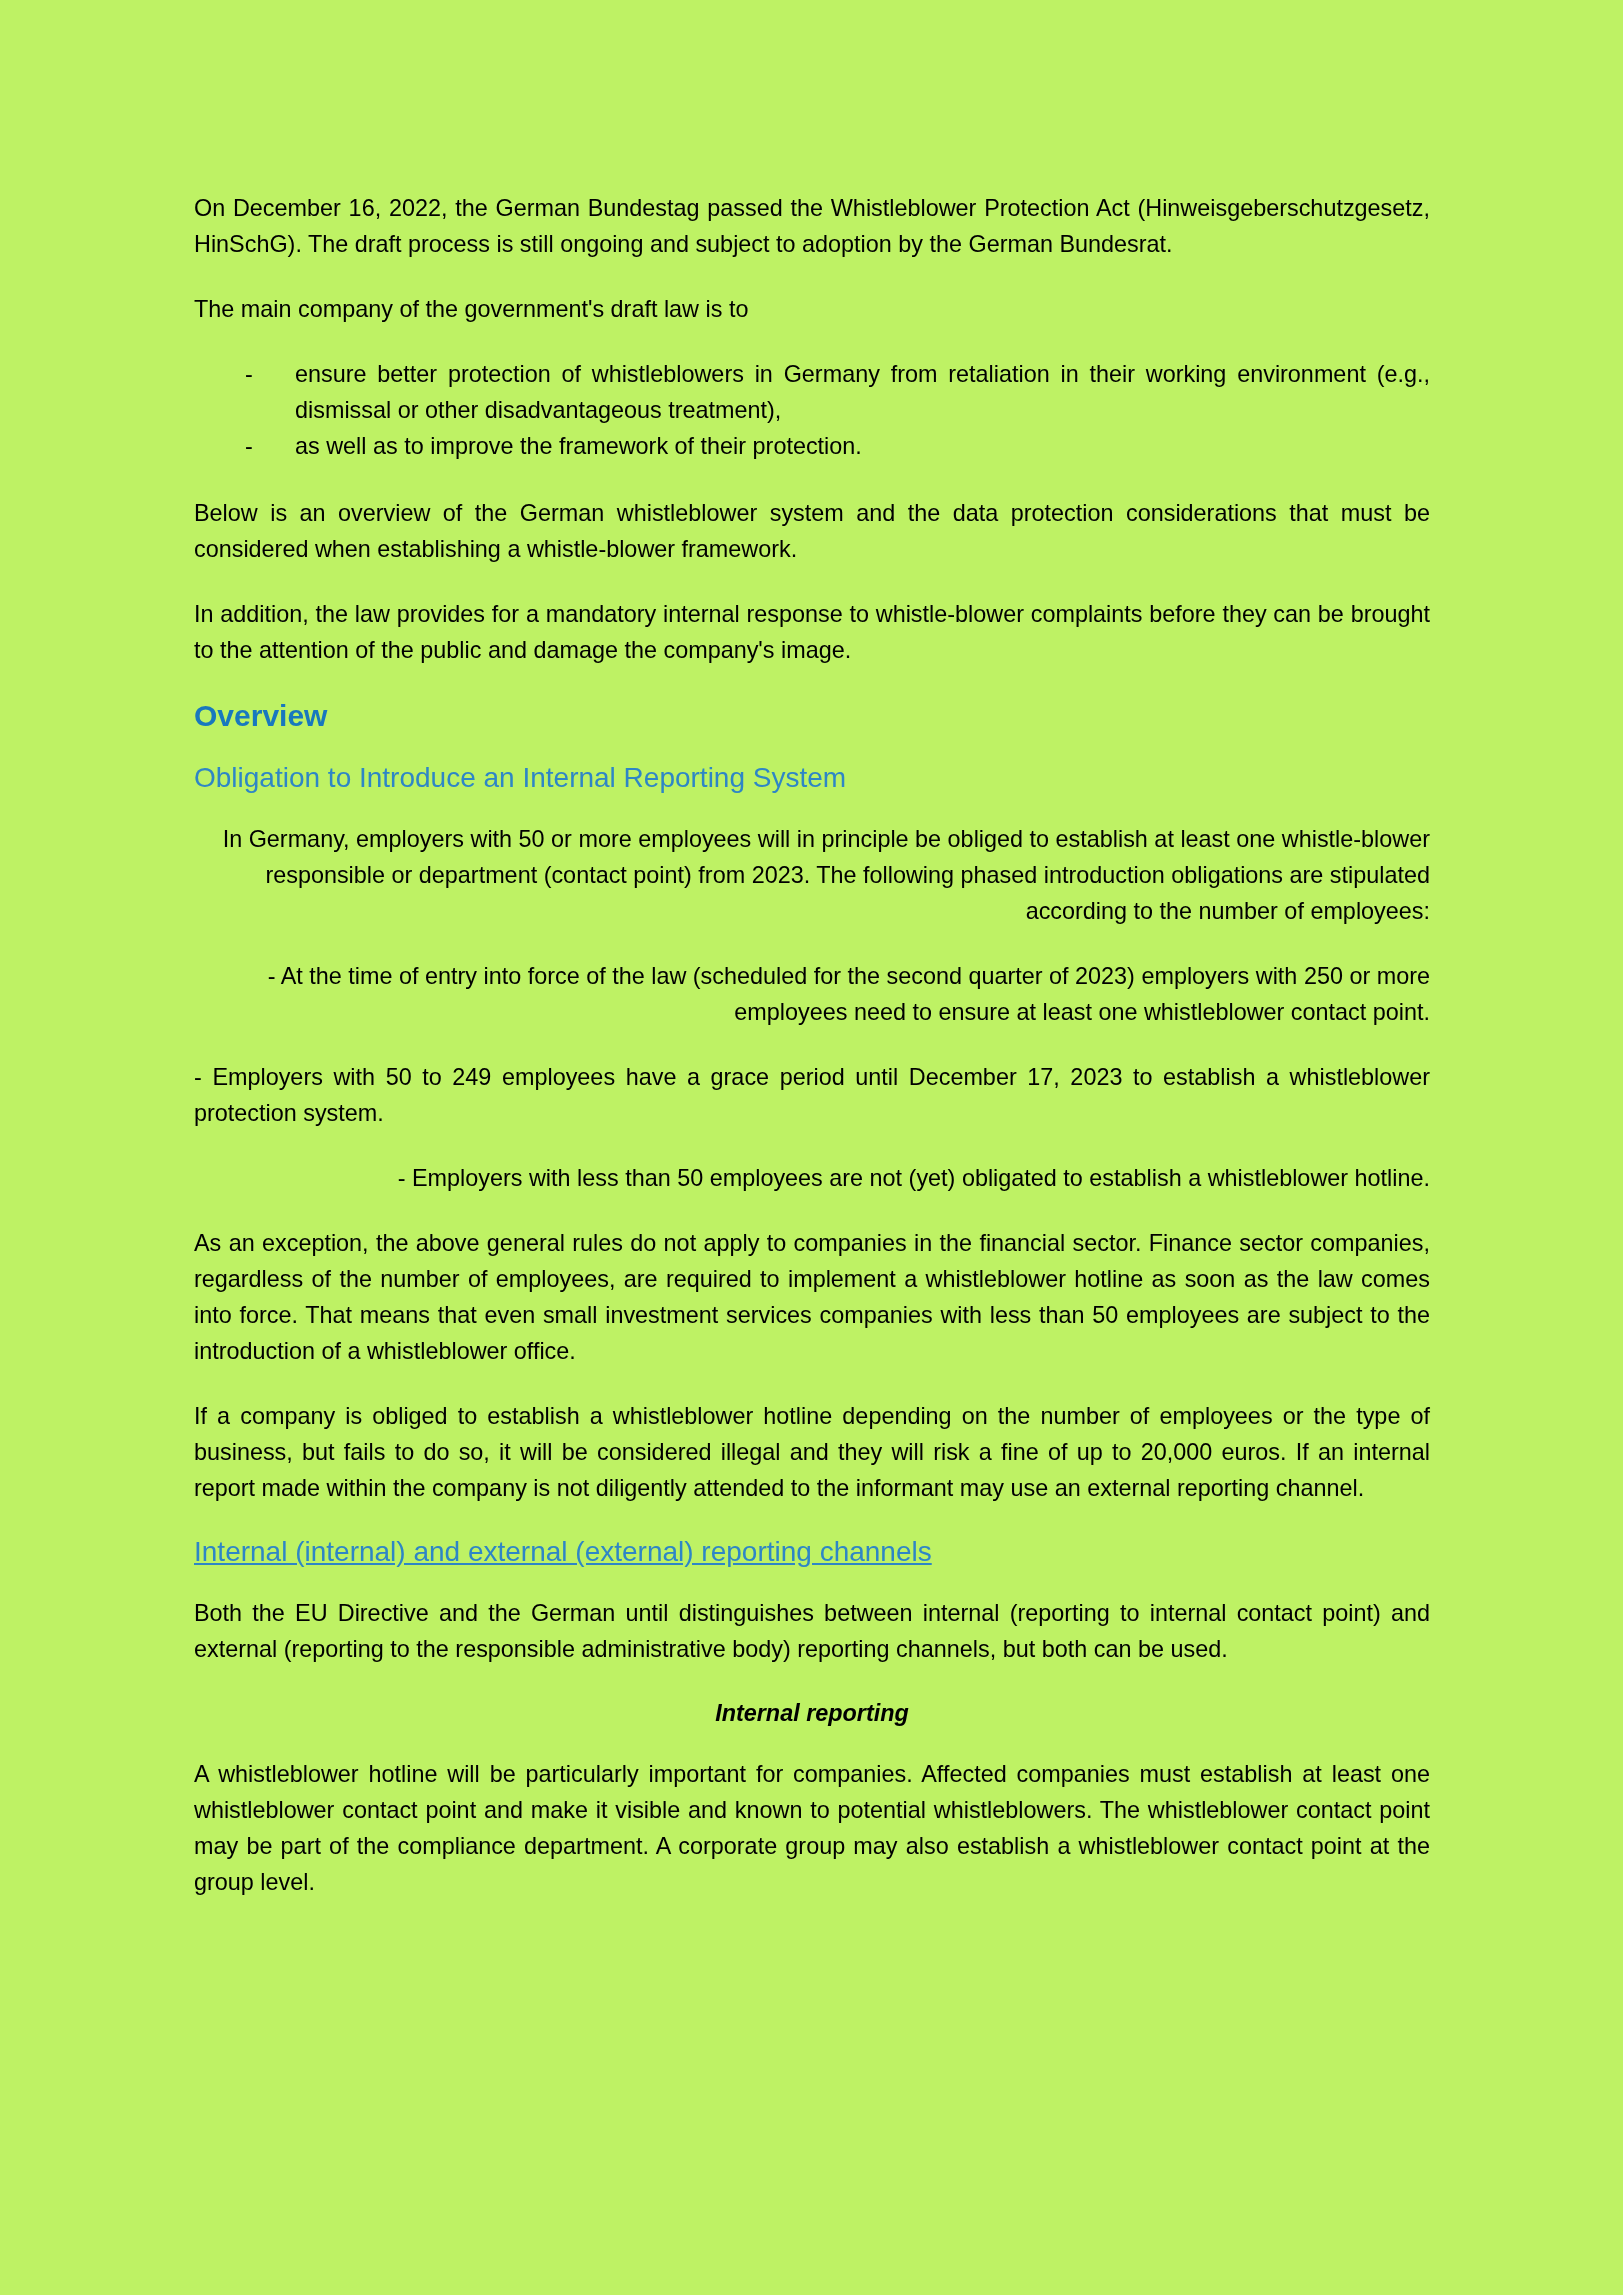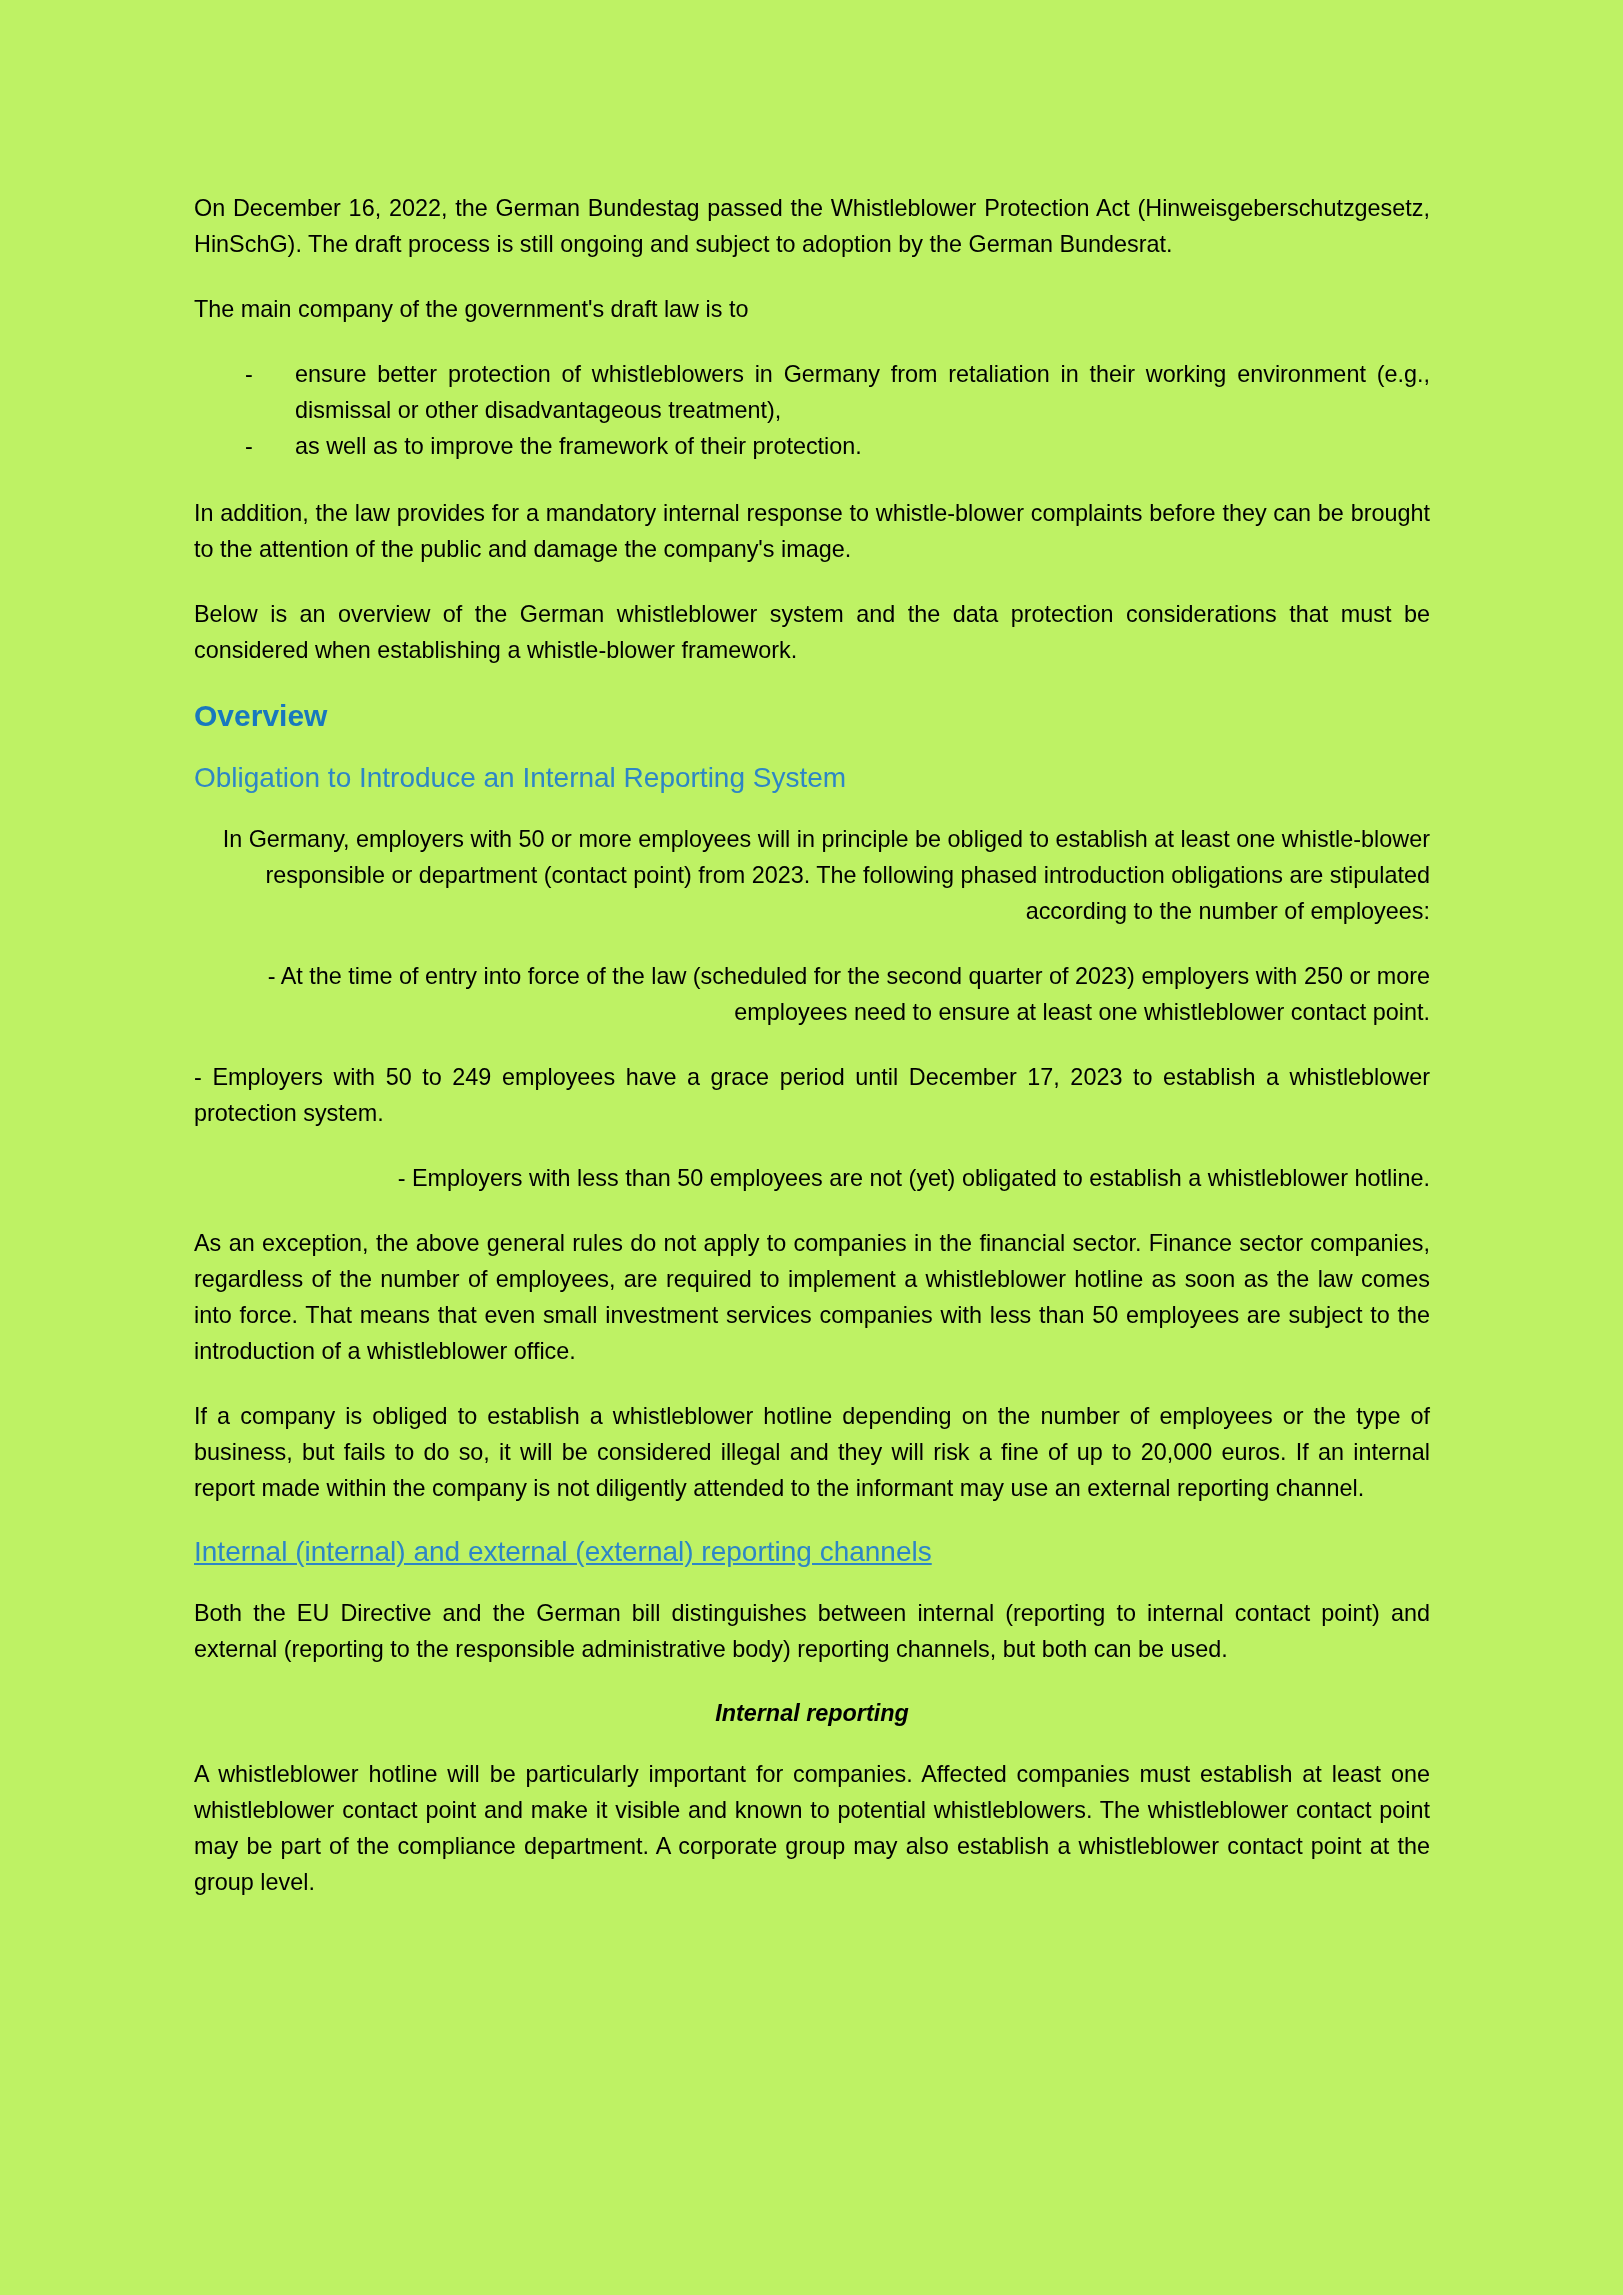--- a/index.html
+++ b/index.html
@@ -127,43 +127,43 @@
       <li class="bullet-item">
         <span class="dash">-</span>
         <span>ensure better protection of whistleblowers in Germany from retaliation in their working environment (e.g., dismissal or other disadvantageous treatment),</span>
       </li>
       <li class="bullet-item last">
         <span class="dash">-</span>
         <span>as well as to improve the framework of their protection.</span>
       </li>
     </ul>
 
+    <p class="para">Below is an overview of the German whistleblower system and the data protection considerations that must be considered when establishing a whistle-blower framework.</p>
+
     <p class="para">In addition, the law provides for a mandatory internal response to whistle-blower complaints before they can be brought to the attention of the public and damage the company's image.</p>
-
-    <p class="para">Below is an overview of the German whistleblower system and the data protection considerations that must be considered when establishing a whistle-blower framework.</p>
 
     <h1 class="h1-overview">Overview</h1>
 
     <h2 class="h2-blue">Obligation to Introduce an Internal Reporting System</h2>
 
     <p class="para left">In Germany, employers with 50 or more employees will in principle be obliged to establish at least one whistle-blower responsible or department (contact point) from 2023. The following phased introduction obligations are stipulated according to the number of employees:</p>
 
     <p class="para left">- At the time of entry into force of the law (scheduled for the second quarter of 2023) employers with 250 or more employees need to ensure at least one whistleblower contact point.</p>
 
     <p class="para">- Employers with 50 to 249 employees have a grace period until December 17, 2023 to establish a whistleblower protection system.</p>
 
     <p class="para left">- Employers with less than 50 employees are not (yet) obligated to establish a whistleblower hotline.</p>
 
     <p class="para">As an exception, the above general rules do not apply to companies in the financial sector. Finance sector companies, regardless of the number of employees, are required to implement a whistleblower hotline as soon as the law comes into force. That means that even small investment services companies with less than 50 employees are subject to the introduction of a whistleblower office.</p>
 
     <p class="para">If a company is obliged to establish a whistleblower hotline depending on the number of employees or the type of business, but fails to do so, it will be considered illegal and they will risk a fine of up to 20,000 euros. If an internal report made within the company is not diligently attended to the informant may use an external reporting channel.</p>
 
     <h2 class="h2-blue spaced-top">Internal (internal) and external (external) reporting channels</h2>
 
-    <p class="para">Both the EU Directive and the German bill distinguishes between internal (reporting to internal contact point) and external (reporting to the responsible administrative body) reporting channels, but both can be used.</p>
+    <p class="para">Both the EU Directive and the German until distinguishes between internal (reporting to internal contact point) and external (reporting to the responsible administrative body) reporting channels, but both can be used.</p>
 
     <h3 class="h3-italic">Internal reporting</h3>
 
     <p class="para">A whistleblower hotline will be particularly important for companies. Affected companies must establish at least one whistleblower contact point and make it visible and known to potential whistleblowers. The whistleblower contact point may be part of the compliance department. A corporate group may also establish a whistleblower contact point at the group level.</p>
 
   </div>
 </div>
 
 
 </body></html>

